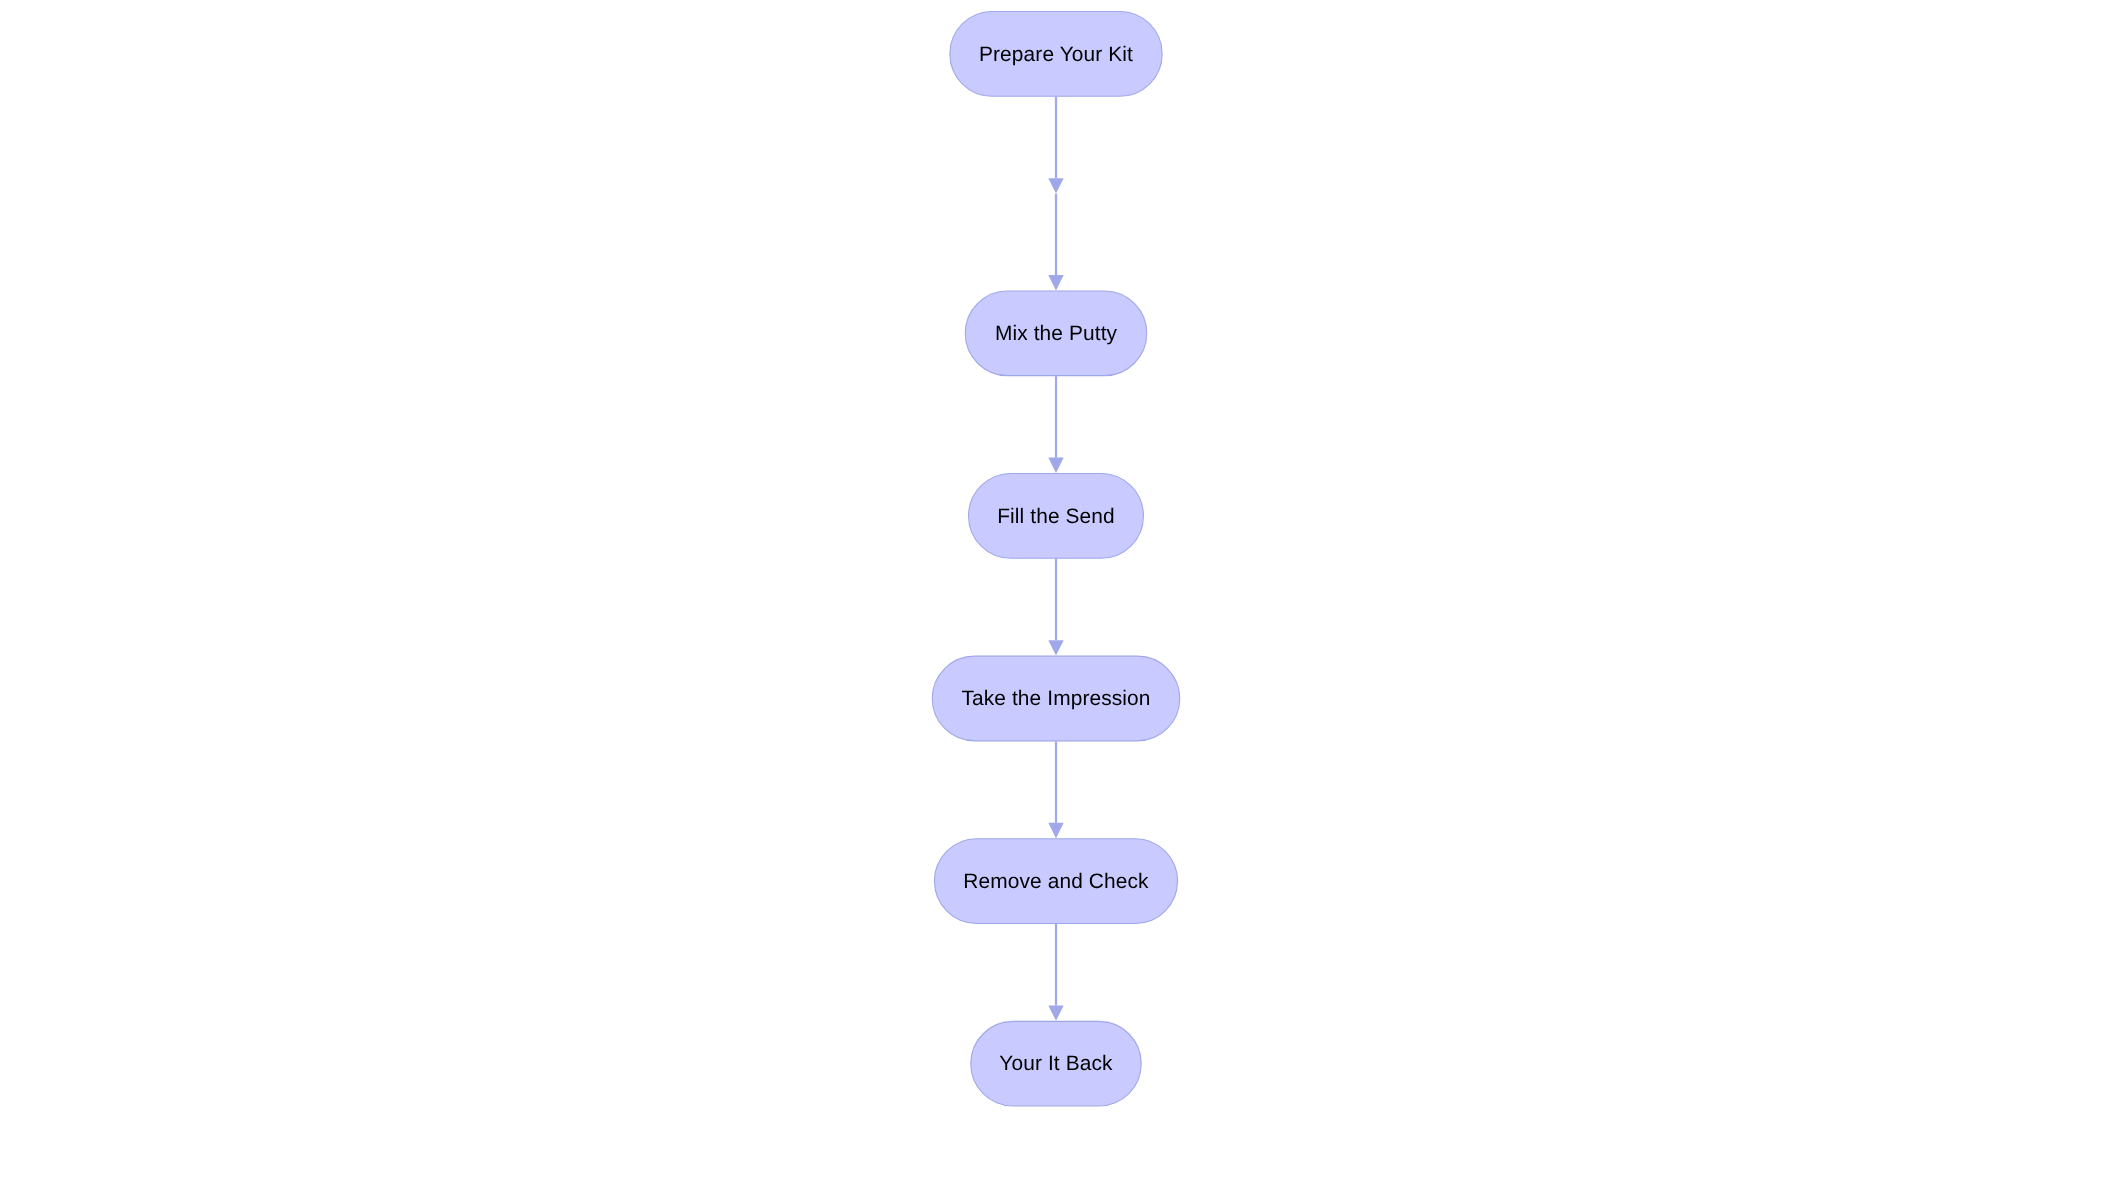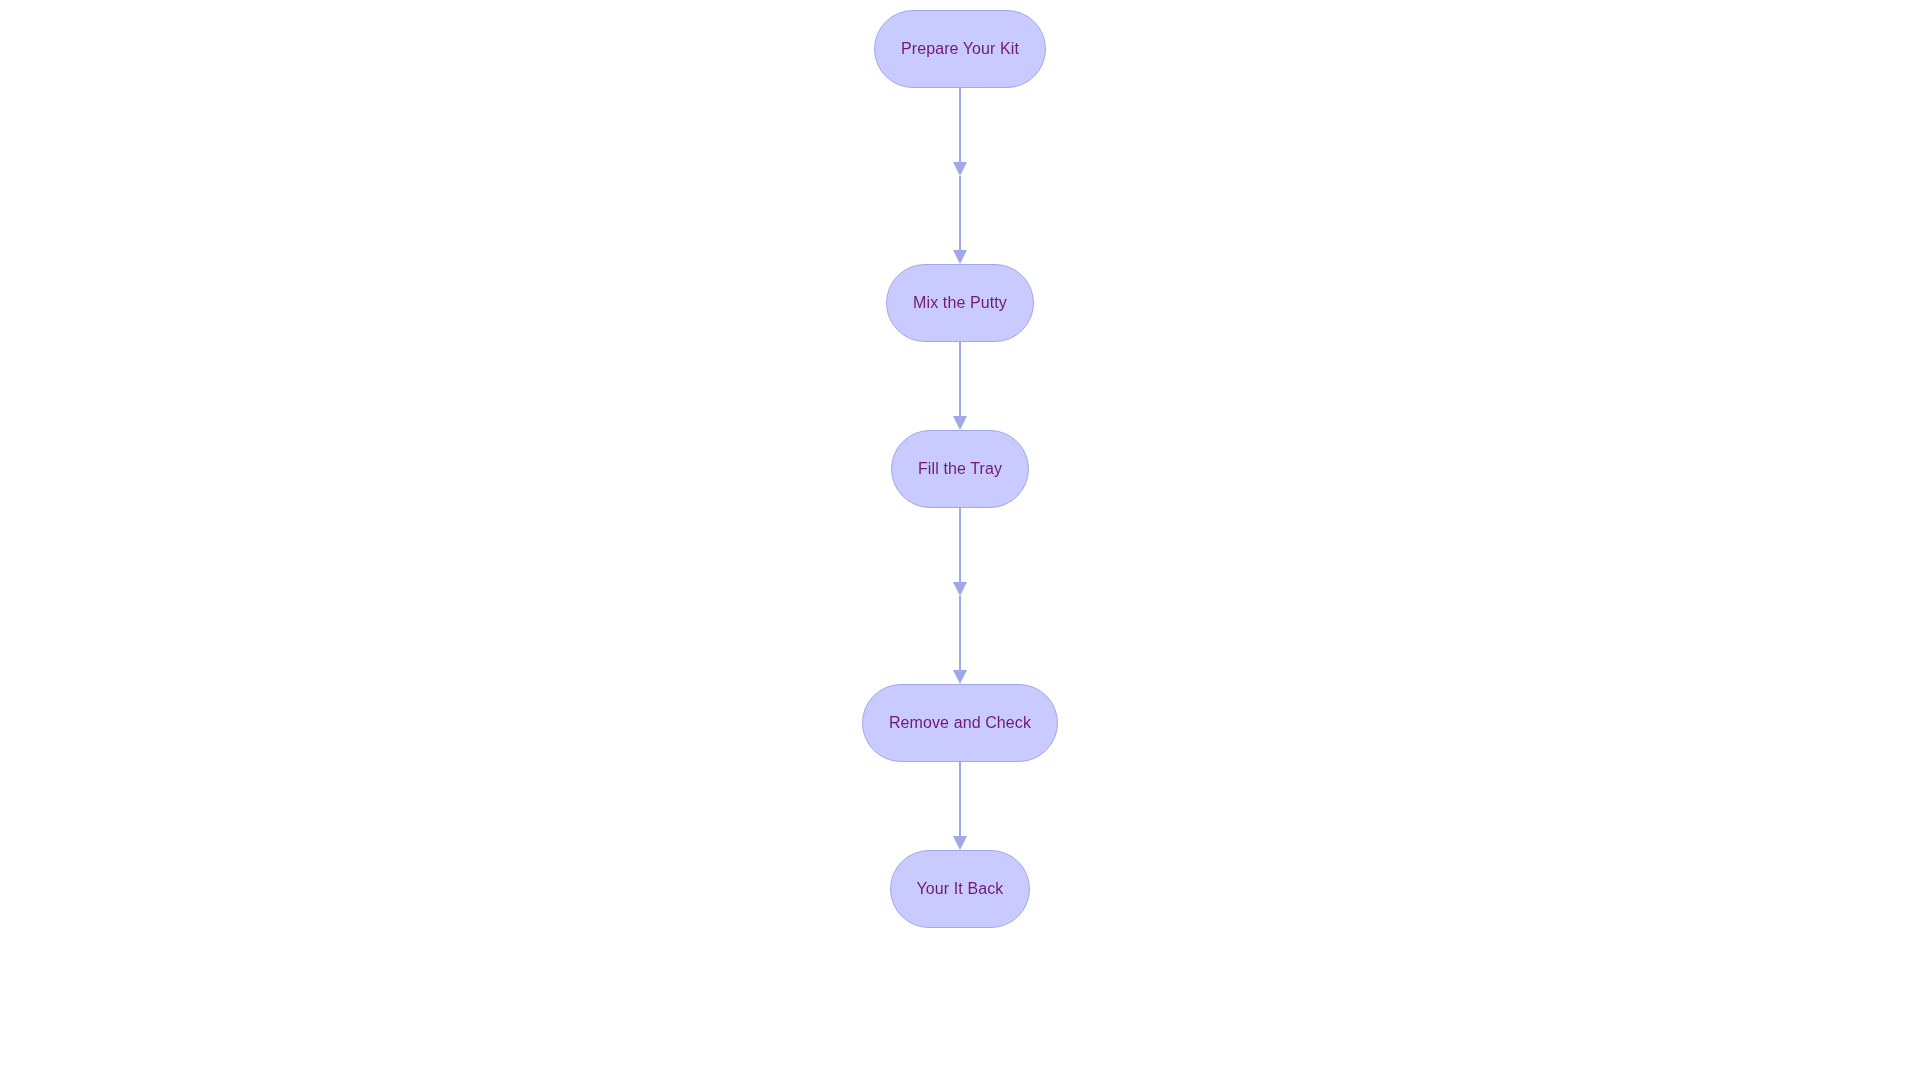--- a/index.html
+++ b/index.html
@@ -42,23 +42,23 @@
     align-items: center;
     justify-content: center;
     background: #c9caff;
     border: 1.5px solid #9fa8e8;
     border-radius: 39px;
     padding: 0 26px;
     white-space: nowrap;
   }
 
   .node-label {
-    color: #701a75;
+    color: #000000;
     font-family: "Liberation Sans", sans-serif;
-    font-size: 16px;
+    font-size: 19px;
     font-weight: 400;
     line-height: 1;
     letter-spacing: 0.1px;
   }
 
   
   .connector {
     position: relative;
     width: 16px;
     height: 88px;
@@ -105,28 +105,31 @@
     <div class="node">
       <span class="node-label">Mix the Putty</span>
     </div>
 
     <div class="connector">
       <div class="connector-line"></div>
       <div class="connector-arrow"></div>
     </div>
 
     <div class="node">
-      <span class="node-label">Fill the Tray</span>
+      <span class="node-label">Fill the Send</span>
     </div>
 
     <div class="connector">
       <div class="connector-line"></div>
       <div class="connector-arrow"></div>
     </div>
 
+    <div class="node">
+      <span class="node-label">Take the Impression</span>
+    </div>
 
     <div class="connector">
       <div class="connector-line"></div>
       <div class="connector-arrow"></div>
     </div>
 
     <div class="node">
       <span class="node-label">Remove and Check</span>
     </div>
 

